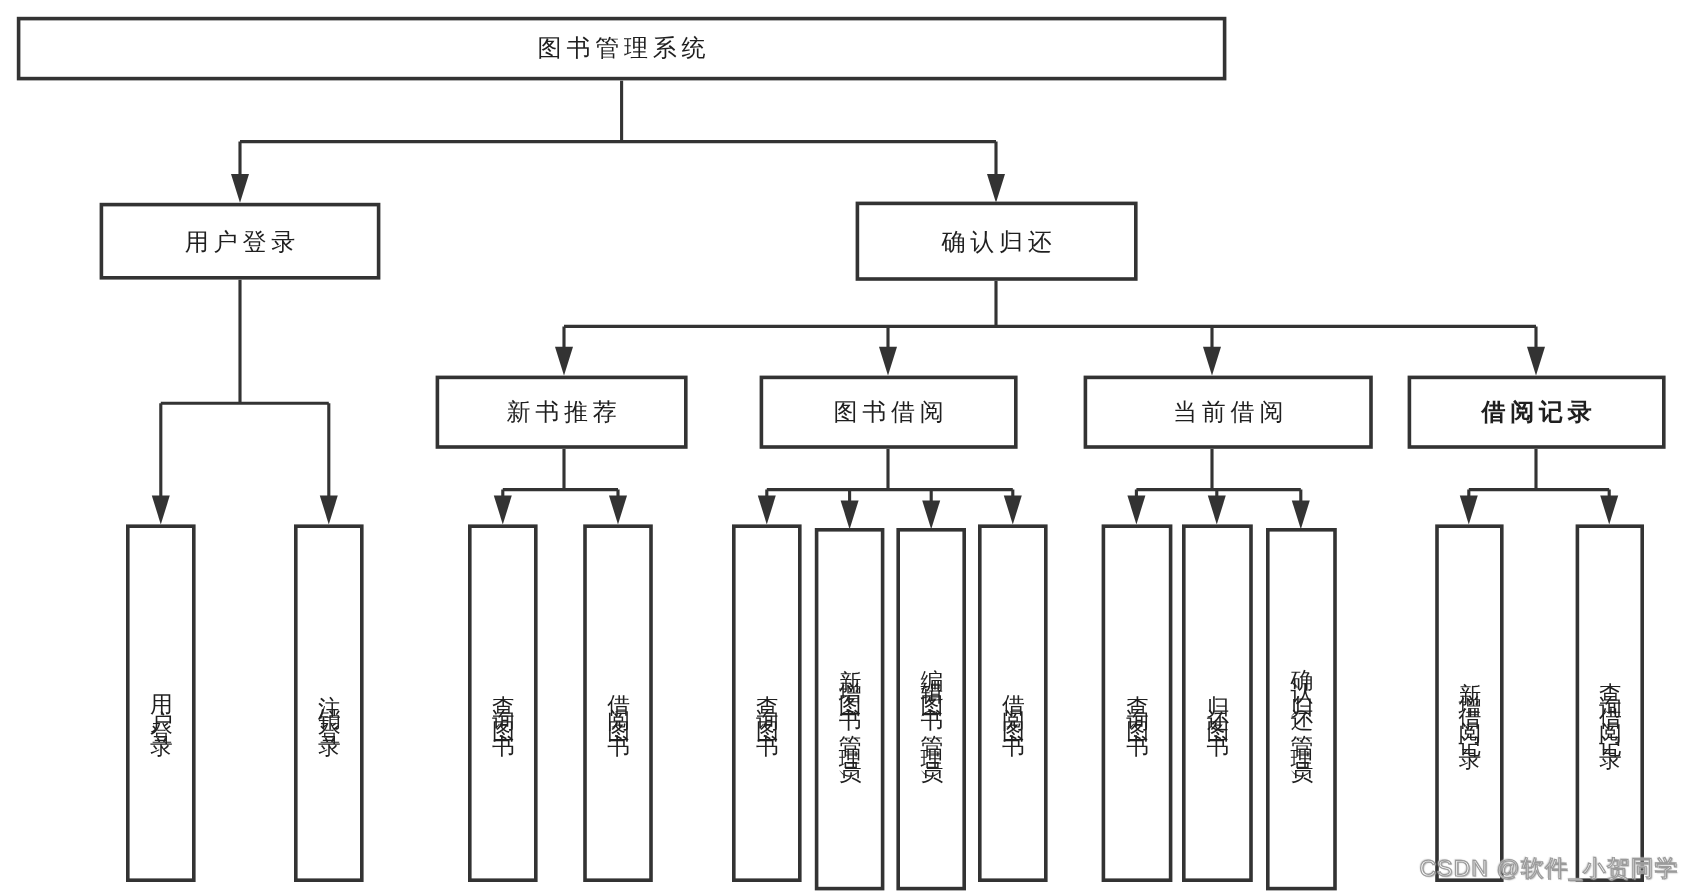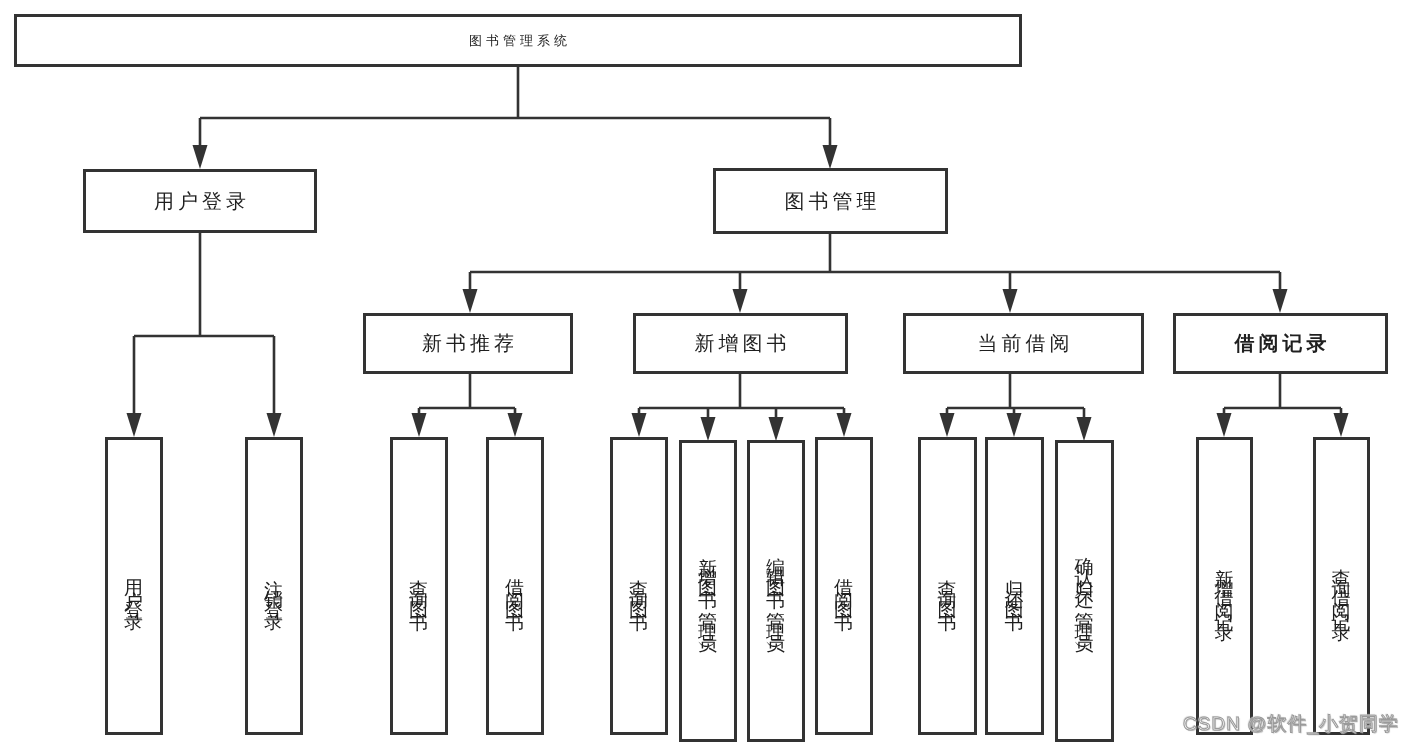--- a/index.html
+++ b/index.html
@@ -46,21 +46,21 @@
     justify-content: center;
     color: var(--text);
   }
   .hbox {
     font-size: 20px;
     letter-spacing: 4px;
     padding-left: 4px; 
     white-space: nowrap;
   }
   .root-box {
-    font-size: 13px;
+    font-size: 20px;
   }
   .vbox span {
     display: block;
     writing-mode: vertical-rl;
     text-orientation: mixed;
     font-size: 19px;
     letter-spacing: 11px;
     line-height: 1;
     white-space: nowrap;
   }
@@ -118,28 +118,28 @@
   </svg>
 
   <div class="box hbox root-box" style="left:14px; top:14px; width:1008px; height:53px;">
     <span>图书管理系统</span>
   </div>
 
   <div class="box hbox" style="left:83px; top:169px; width:234px; height:64px;">
     <span>用户登录</span>
   </div>
   <div class="box hbox" style="left:713px; top:168px; width:235px; height:66px;">
-    <span>图书管理</span>
+    <span>确认归还</span>
   </div>
 
   <div class="box hbox" style="left:363px; top:313px; width:210px; height:61px;">
     <span>新书推荐</span>
   </div>
   <div class="box hbox" style="left:633px; top:313px; width:215px; height:61px;">
-    <span>新增图书</span>
+    <span>图书借阅</span>
   </div>
   <div class="box hbox" style="left:903px; top:313px; width:241px; height:61px;">
     <span>当前借阅</span>
   </div>
   <div class="box hbox" style="left:1173px; top:313px; width:215px; height:61px;font-weight:bold;">
     <span>借阅记录</span>
   </div>
 
   <div class="box vbox" style="left:105px; top:437px; width:58px; height:298px;">
     <span>用户登录</span>

